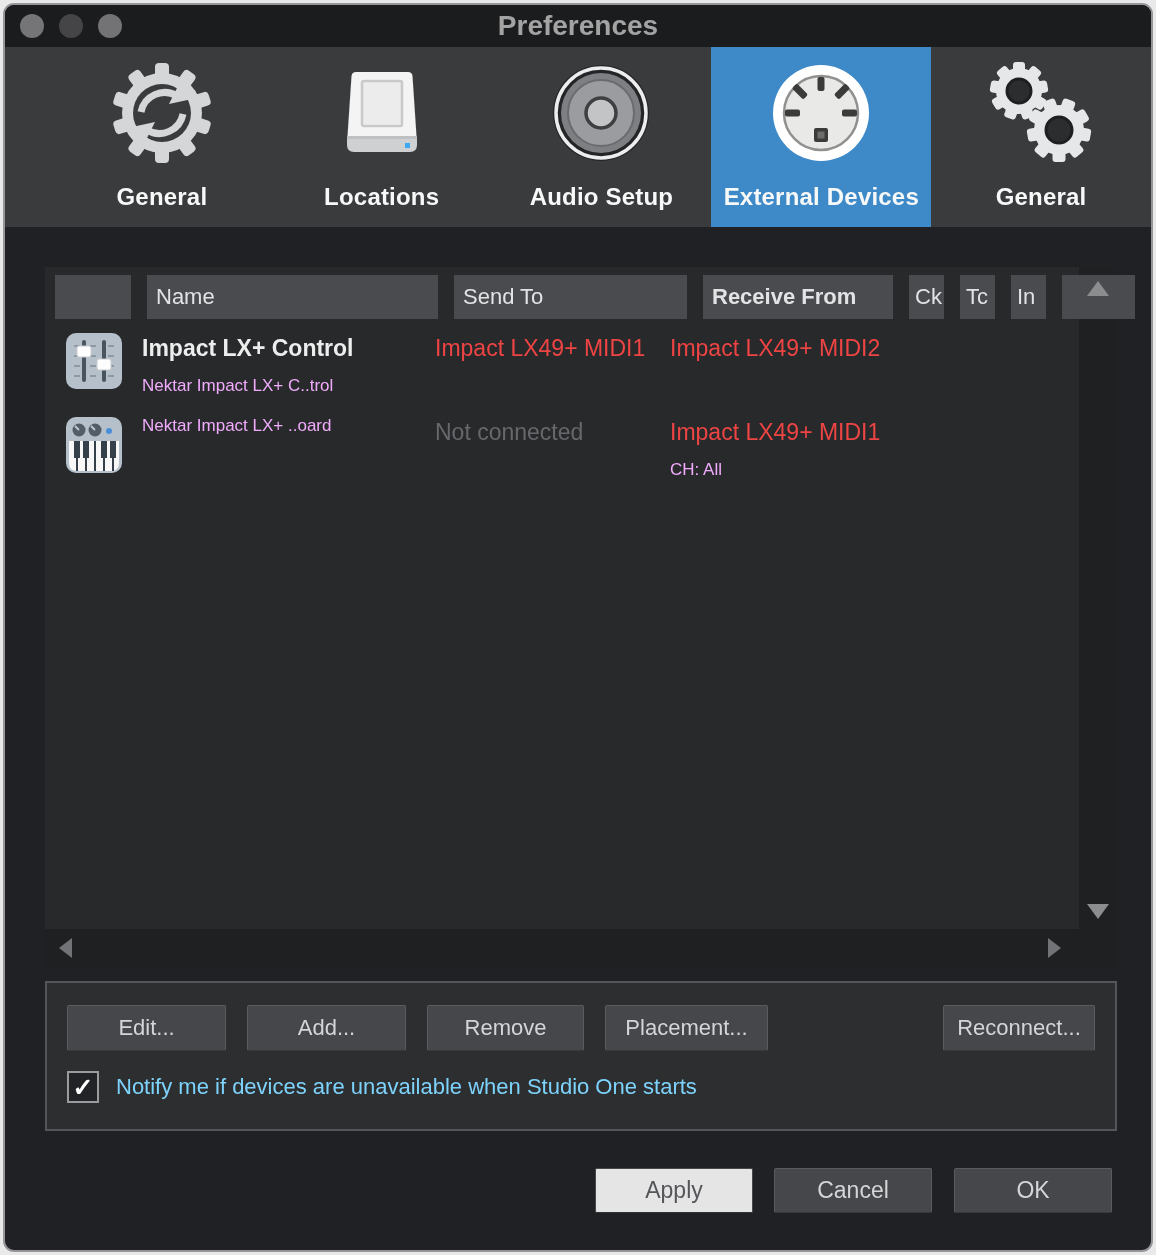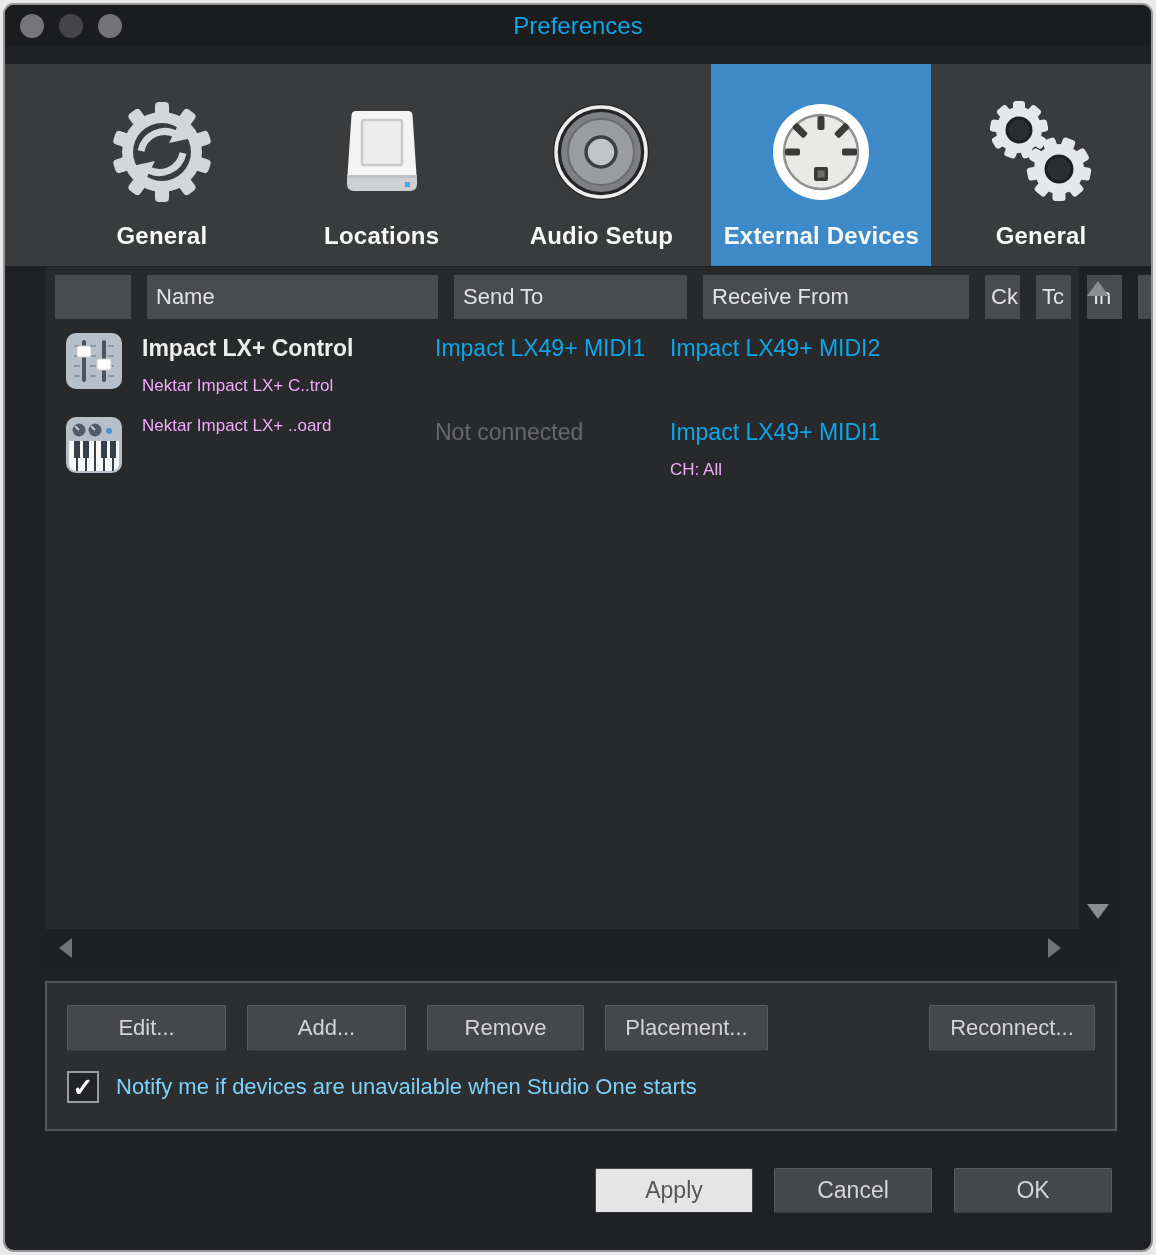--- a/index.html
+++ b/index.html
@@ -5,70 +5,70 @@
   html,body{margin:0;padding:0;background:#e9e9ea;}
   body{width:1156px;height:1255px;font-family:"Liberation Sans",sans-serif;-webkit-font-smoothing:antialiased;}
   .window{position:relative;width:1146px;height:1245px;margin:3px;background:#202124;
           border:2px solid #96969a;border-radius:11px;overflow:hidden;box-sizing:content-box;}
   
   .titlebar{position:absolute;top:0;left:0;right:0;height:42px;background:#1b1c1e;
             display:flex;align-items:center;justify-content:center;}
   .traffic{position:absolute;left:15px;top:9px;display:flex;gap:15px;}
   .light{width:24px;height:24px;border-radius:50%;}
   .l1{background:#757578;} .l2{background:#454548;} .l3{background:#737376;}
-  .title{color:#0ea5e9;font-size:24px;font-weight:400;}
-  
-  .toolbar{position:absolute;top:59px;left:0;right:0;height:202px;background:#3a3b3d;display:flex;padding-left:47px;}
+  .title{color:#a3a3a3;font-size:28px;font-weight:700;}
+  
+  .toolbar{position:absolute;top:42px;left:0;right:0;height:180px;background:#3a3b3d;display:flex;padding-left:47px;}
   .tab{flex:1;display:flex;flex-direction:column;align-items:center;justify-content:flex-end;
        padding-bottom:16px;gap:12px;cursor:default;}
   .tab.selected{background:#3e8ac8;}
   .tab-icon{height:116px;display:flex;align-items:center;justify-content:center;}
   .tab-label{color:#f7f8f8;font-weight:bold;font-size:24px;letter-spacing:.2px;}
   
   .table{position:absolute;left:40px;top:262px;width:1072px;height:700px;background:#28292b;}
   .vgutter{position:absolute;top:0;right:0;bottom:38px;width:38px;background:#1f2022;}
   .hgutter{position:absolute;left:0;right:0;bottom:0;height:38px;background:#1f2022;}
   .header{position:absolute;left:10px;top:8px;display:flex;gap:16px;}
   .hcell{background:#4a4b4e;height:44px;display:flex;align-items:center;
          color:#e2e3e5;font-size:22px;padding-left:9px;box-sizing:border-box;overflow:hidden;white-space:nowrap;}
   .hc-icon{width:76px;padding-left:0;}
   .hc-name{width:291px;}
   .hc-send{width:233px;}
-  .hc-recv{width:266px;}
+  .hc-recv{width:190px;font-weight:bold;}
   .hc-sm{width:35px;padding-left:6px;}
   .hc-last{width:73px;padding-left:0;}
   .rows{position:absolute;left:10px;top:56px;right:64px;}
   .device-row{display:flex;height:84px;}
   .cell-icon{width:78px;display:flex;justify-content:center;}
   .tile{width:56px;height:56px;margin-top:10px;}
   .cell-name{width:293px;box-sizing:border-box;padding-left:9px;}
   .cell-send{width:235px;box-sizing:border-box;padding-left:9px;}
   .cell-recv{flex:1;box-sizing:border-box;padding-left:9px;}
-  .line1{margin-top:6px;line-height:38px;font-size:23px;color:#0ea5e9;white-space:nowrap;}
+  .line1{margin-top:6px;line-height:38px;font-size:23px;color:#ef4444;white-space:nowrap;}
   .line2{line-height:38px;font-size:17px;color:#f0abfc;white-space:nowrap;}
   .device-name{font-weight:bold;color:#eceded;}
   .muted{color:#67686c;}
   
   .arr{position:absolute;width:0;height:0;}
   .arr-up{border-left:11px solid transparent;border-right:11px solid transparent;
           border-bottom:15px solid #8c8d8f;right:8px;top:14px;}
   .arr-down{border-left:11px solid transparent;border-right:11px solid transparent;
             border-top:15px solid #8c8d8f;right:8px;bottom:48px;}
   .arr-left{border-top:10px solid transparent;border-bottom:10px solid transparent;
             border-right:13px solid #717376;left:14px;bottom:9px;}
   .arr-right{border-top:10px solid transparent;border-bottom:10px solid transparent;
              border-left:13px solid #717376;right:56px;bottom:9px;}
   
   .panel{position:absolute;left:40px;top:976px;width:1072px;height:150px;box-sizing:border-box;
          border:2px solid #55565a;background:#2d2e30;}
   .actions{display:flex;padding:22px 20px 0 20px;gap:21px;}
   .btn{background:#46474b;border:1px solid #5a5b5f;border-bottom-color:#393a3c;border-radius:2px;
        color:#d4d5d7;font-size:22px;font-family:"Liberation Sans",sans-serif;height:46px;box-sizing:border-box;cursor:default;}
   .b-add,.b-edit{width:159px;} .b-remove{width:157px;} .b-place{width:163px;}
-  .b-recon{width:166px;margin-left:auto;}
+  .b-recon{width:152px;margin-left:auto;}
   .notify-row{display:flex;align-items:center;gap:17px;padding:20px 0 0 20px;}
   .checkbox{width:32px;height:32px;box-sizing:border-box;background:#222326;border:2px solid #9a9b9d;
             display:flex;align-items:center;justify-content:center;color:#fff;font-size:25px;font-weight:bold;cursor:default;}
   .notify-label{color:#7dd3fc;font-size:22px;}
   
   .dlg{position:absolute;height:45px;width:158px;font-size:23px;}
   .b-apply{left:590px;top:1163px;background:#e5e5e5;color:#55565a;border-color:#47484b;border-bottom-color:#303134;}
   .b-cancel{left:769px;top:1163px;}
   .b-ok{left:949px;top:1163px;}
 </style>

